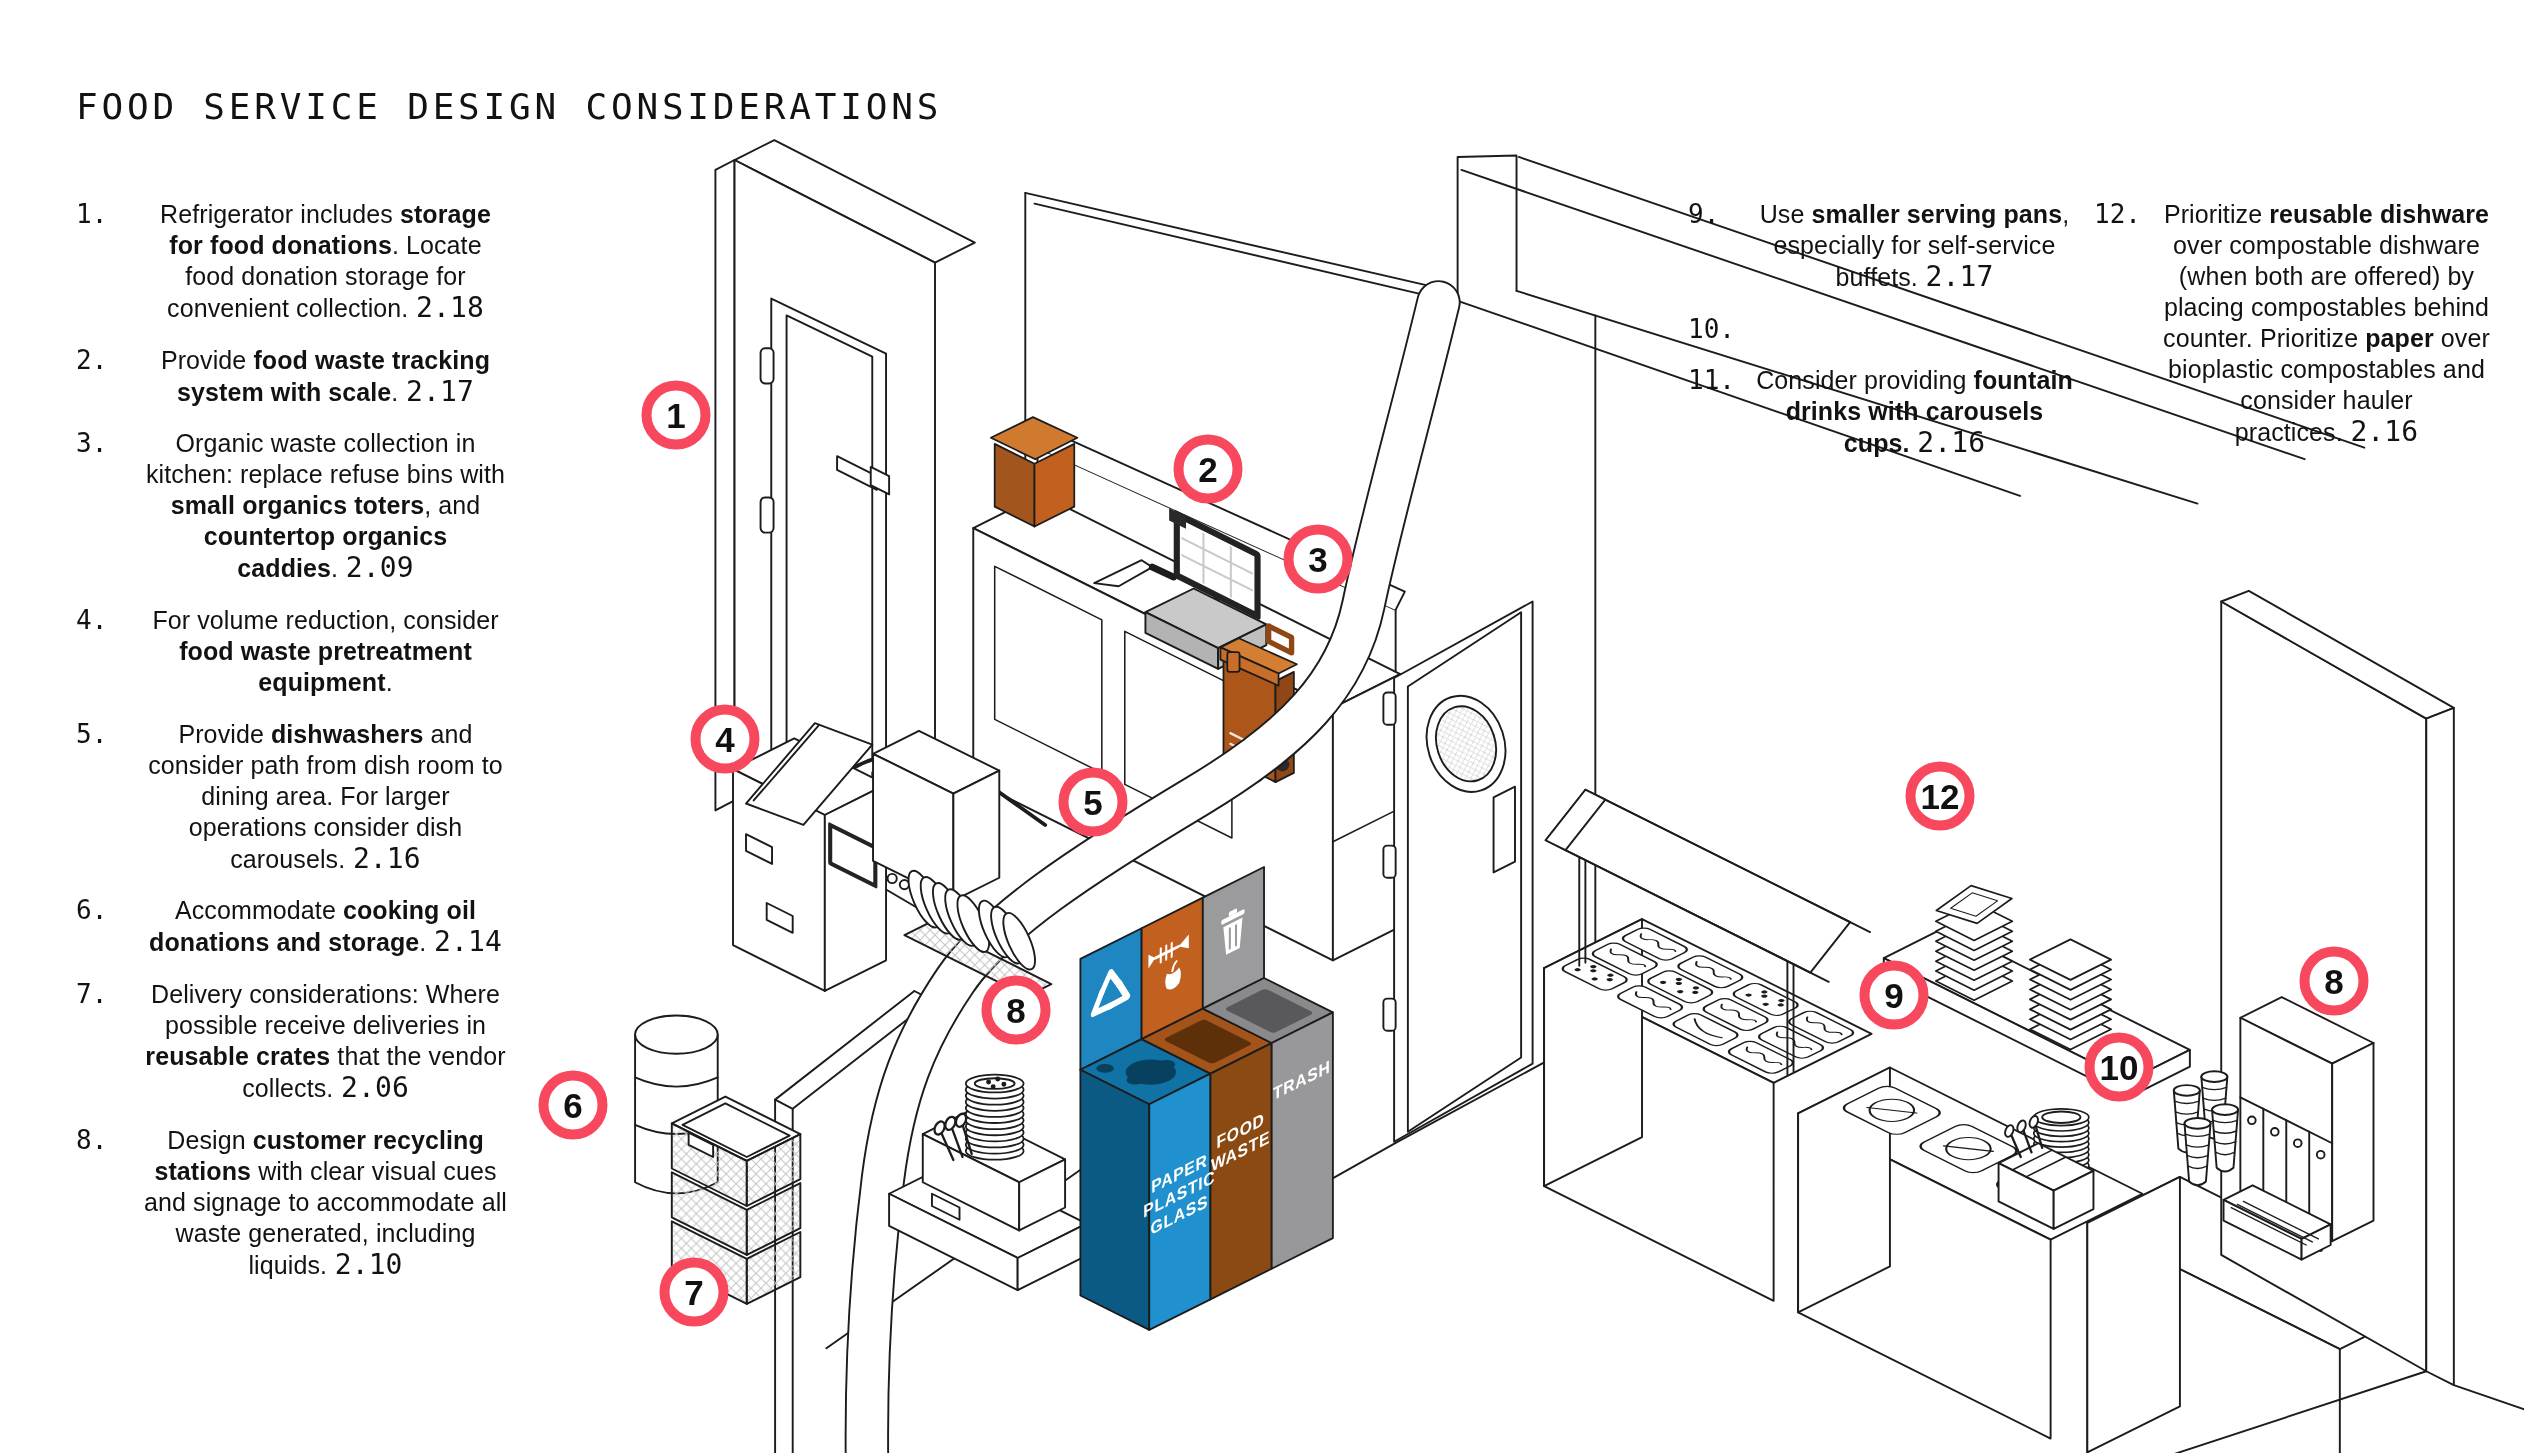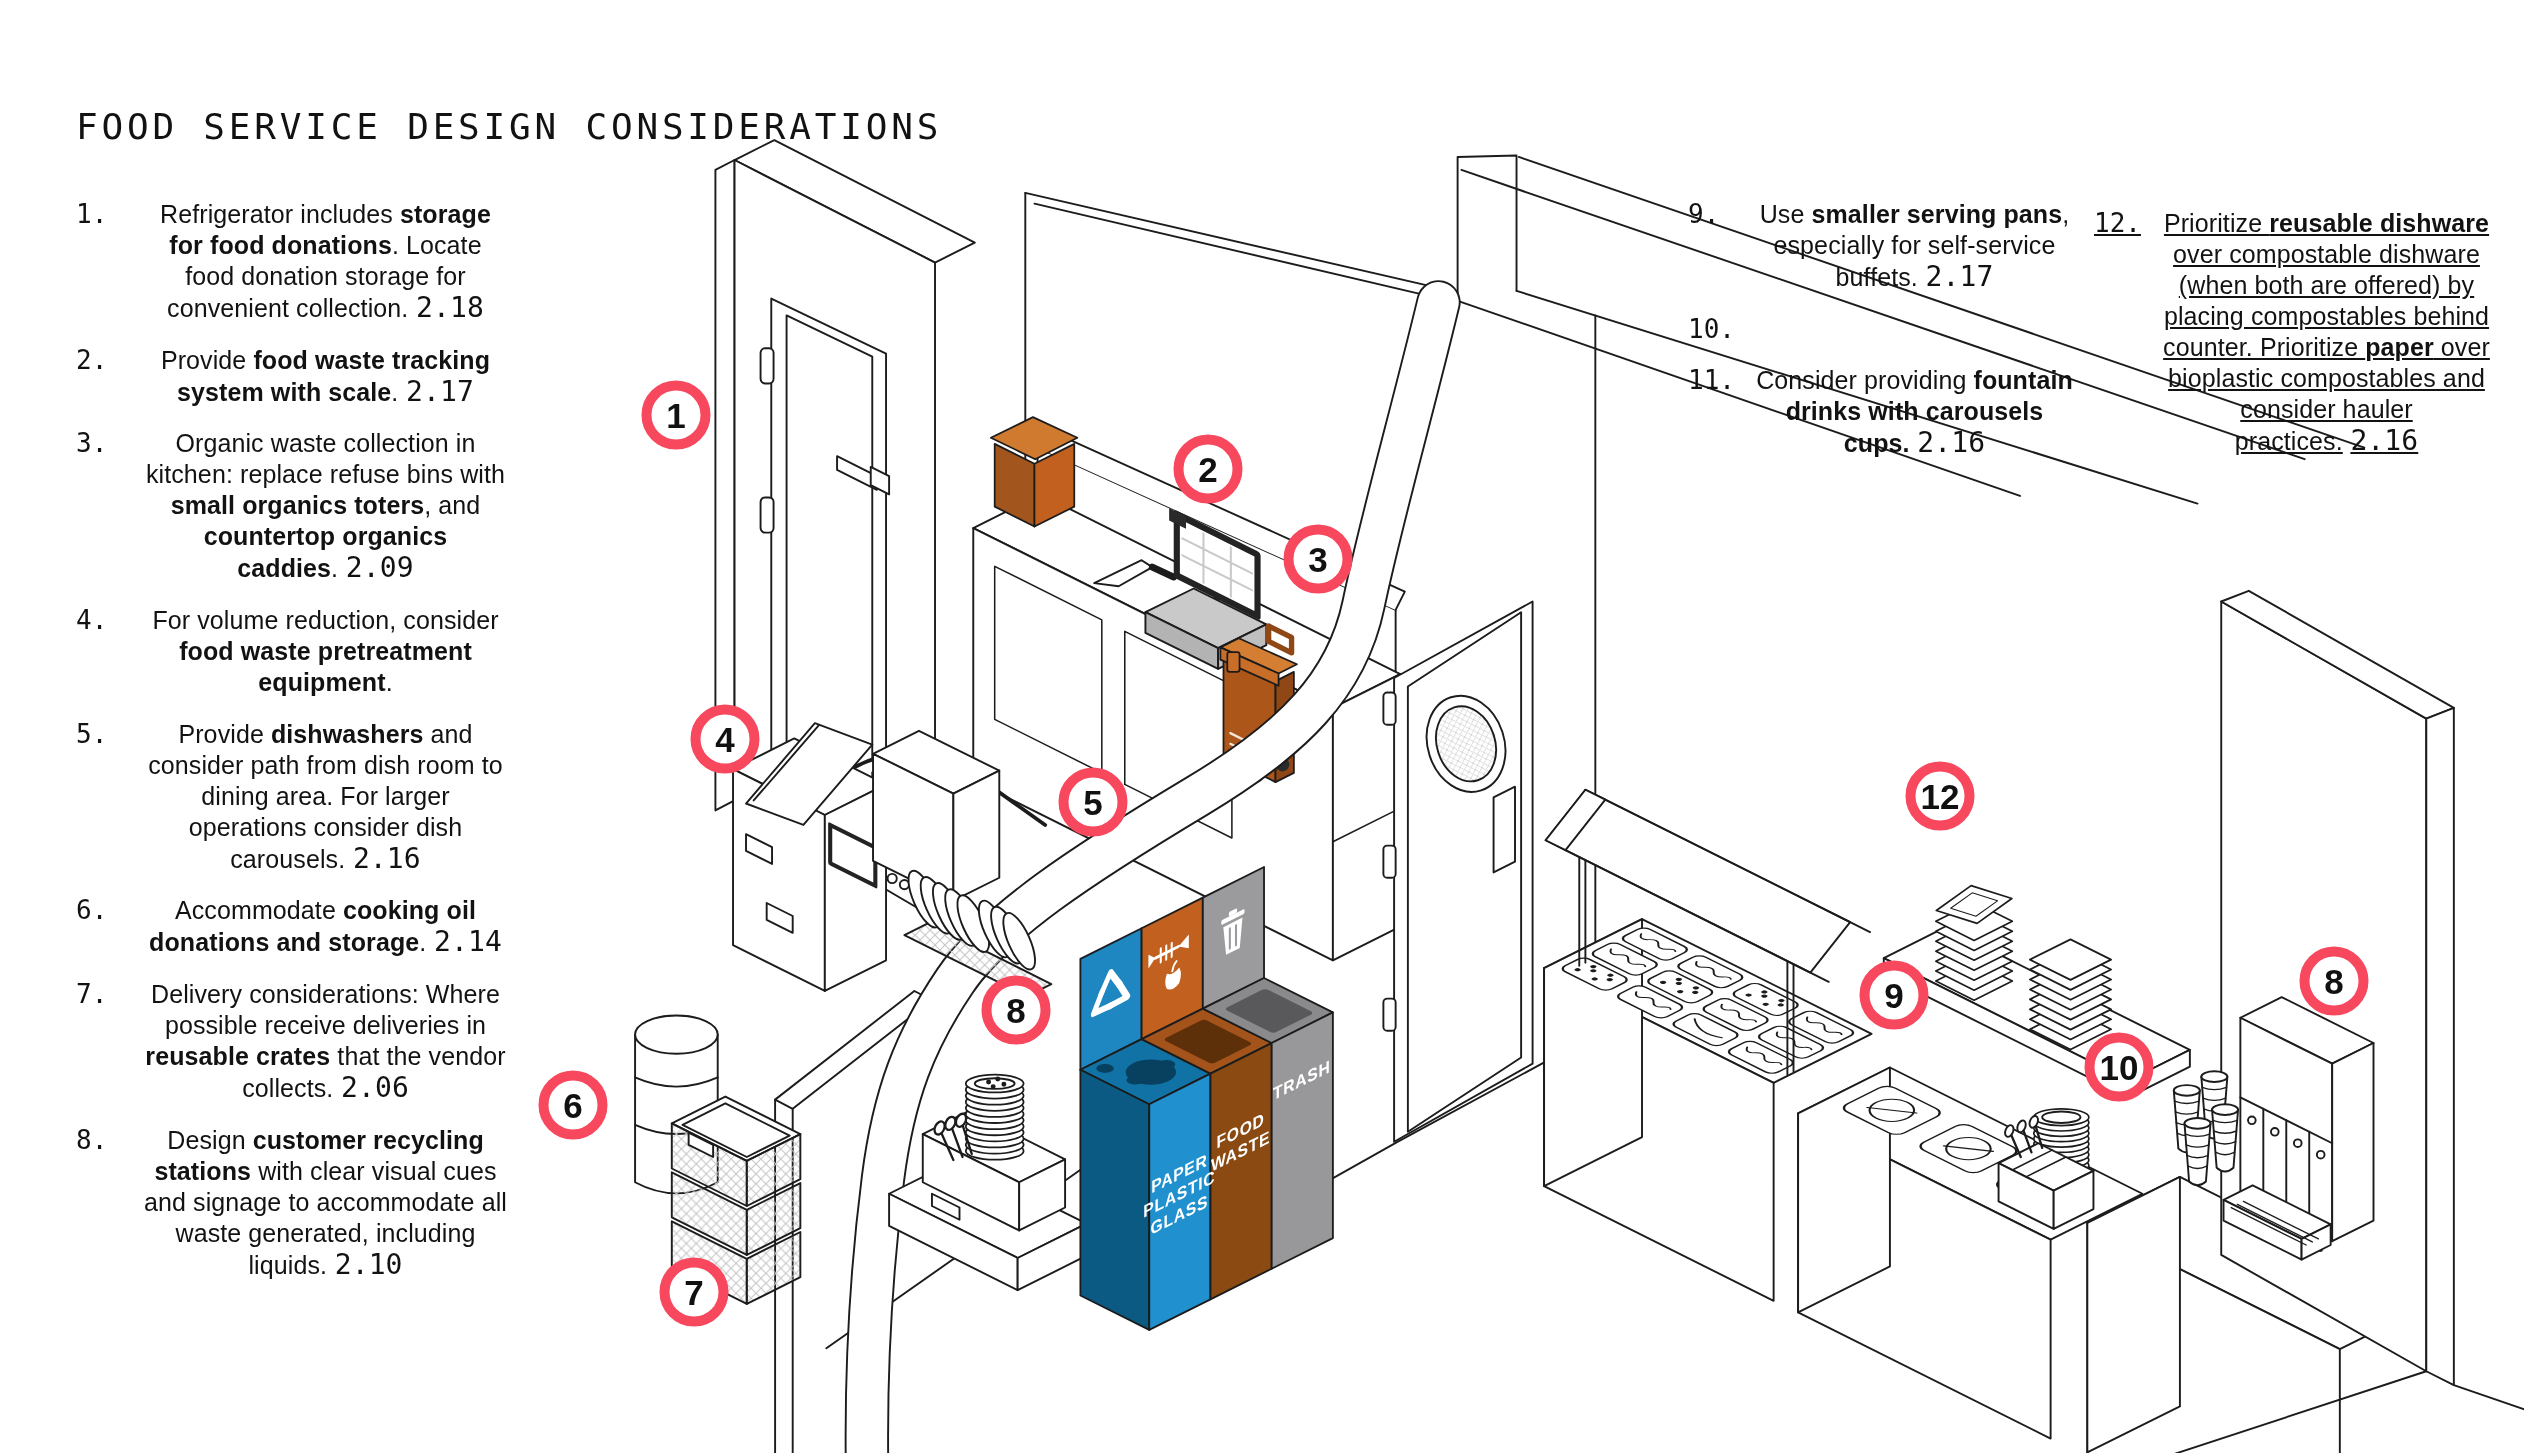--- a/index.html
+++ b/index.html
@@ -3,21 +3,21 @@
 <meta charset="utf-8">
 <style>
   html,body{margin:0;padding:0;background:#fff;}
   .page{position:relative;width:2525px;height:1454px;background:#ffffff;overflow:hidden;
         font-family:"Liberation Sans",sans-serif;color:#121212;}
   .title{position:absolute;left:76px;top:86px;font-family:"DejaVu Sans Mono","Liberation Mono",monospace;
          font-size:36px;font-weight:500;letter-spacing:3.8px;white-space:nowrap;}
   .col{position:absolute;}
   .col-left{left:76px;top:199px;width:432px;}
   .col-ra{left:1688px;top:199px;width:386px;}
-  .col-rb{left:2094px;top:208px;width:398px;text-decoration:underline;}
+  .col-rb{left:2094px;top:199px;width:398px;}
   .note{display:flex;margin-bottom:20.7px;}
   .note-num{flex:none;width:67px;font-family:"DejaVu Sans Mono","Liberation Mono",monospace;
             font-size:26px;line-height:31px;}
   .note-body{font-size:25px;line-height:31px;letter-spacing:0.1px;text-align:center;}
   .note-body b{font-weight:700;}
   .ref{font-family:"DejaVu Sans Mono","Liberation Mono",monospace;font-size:28px;margin-left:7.7px;}
   .callout{position:absolute;width:49px;height:49px;border:10px solid #F8485E;border-radius:50%;
            background:#fff;display:flex;align-items:center;justify-content:center;
            font-weight:700;font-size:35px;color:#111;transform:translate(-50%,-50%);z-index:5;}
   svg.scene{position:absolute;left:0;top:0;z-index:1;}
@@ -442,21 +442,21 @@
       <polygon points="2684,1556 2736,1530 2736,1580 2684,1606"></polygon>
       <path d="M2630,1529 L2682,1503 M2648,1538 L2700,1512" stroke-width="2"></path>
       <path d="M2641,1512 L2628,1482 M2655,1506 L2644,1476 M2669,1500 L2660,1470" stroke-width="3"></path>
       <ellipse cx="2626" cy="1478" rx="5" ry="8" transform="rotate(22 2626 1478)" fill="#fff"></ellipse>
       <ellipse cx="2642" cy="1472" rx="5" ry="8" transform="rotate(22 2642 1472)" fill="#fff"></ellipse>
       <ellipse cx="2658" cy="1466" rx="5" ry="8" transform="rotate(22 2658 1466)" fill="#fff"></ellipse>
     </g>
   </g>
 </svg>
 
-<div class="title" style="z-index:4;position:absolute;margin-top:20px;">FOOD SERVICE DESIGN CONSIDERATIONS</div>
+<div class="title" style="z-index:4;position:absolute;">FOOD SERVICE DESIGN CONSIDERATIONS</div>
 
 <div class="col col-left" style="z-index:4;">
       <div class="note">
         <div class="note-num">1.</div>
         <div class="note-body"><span>Refrigerator includes </span><b>storage for food donations</b><span>. Locate food donation storage for convenient collection.</span><span class="ref">2.18</span></div>
       </div>
       <div class="note">
         <div class="note-num">2.</div>
         <div class="note-body"><span>Provide </span><b>food waste tracking system with scale</b><span>.</span><span class="ref">2.17</span></div>
       </div>

